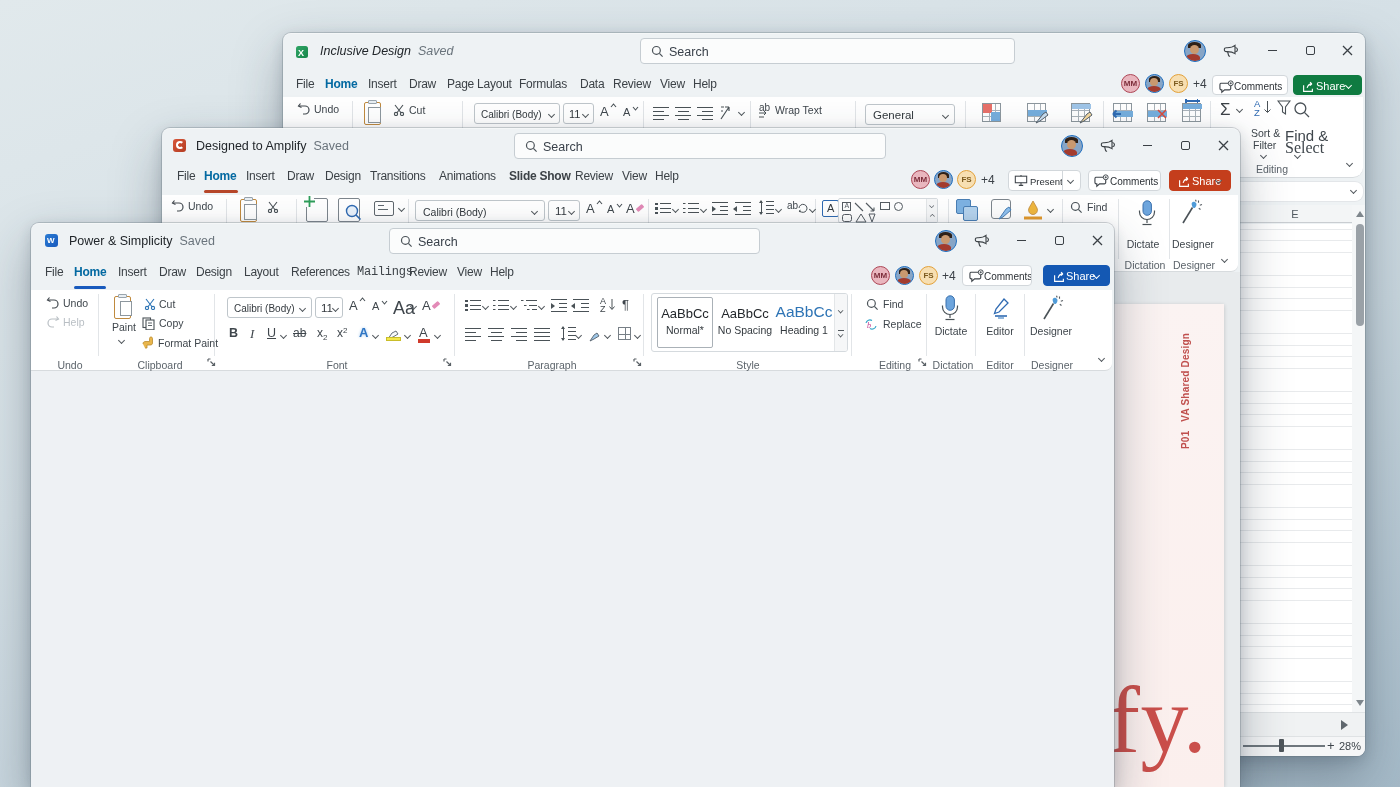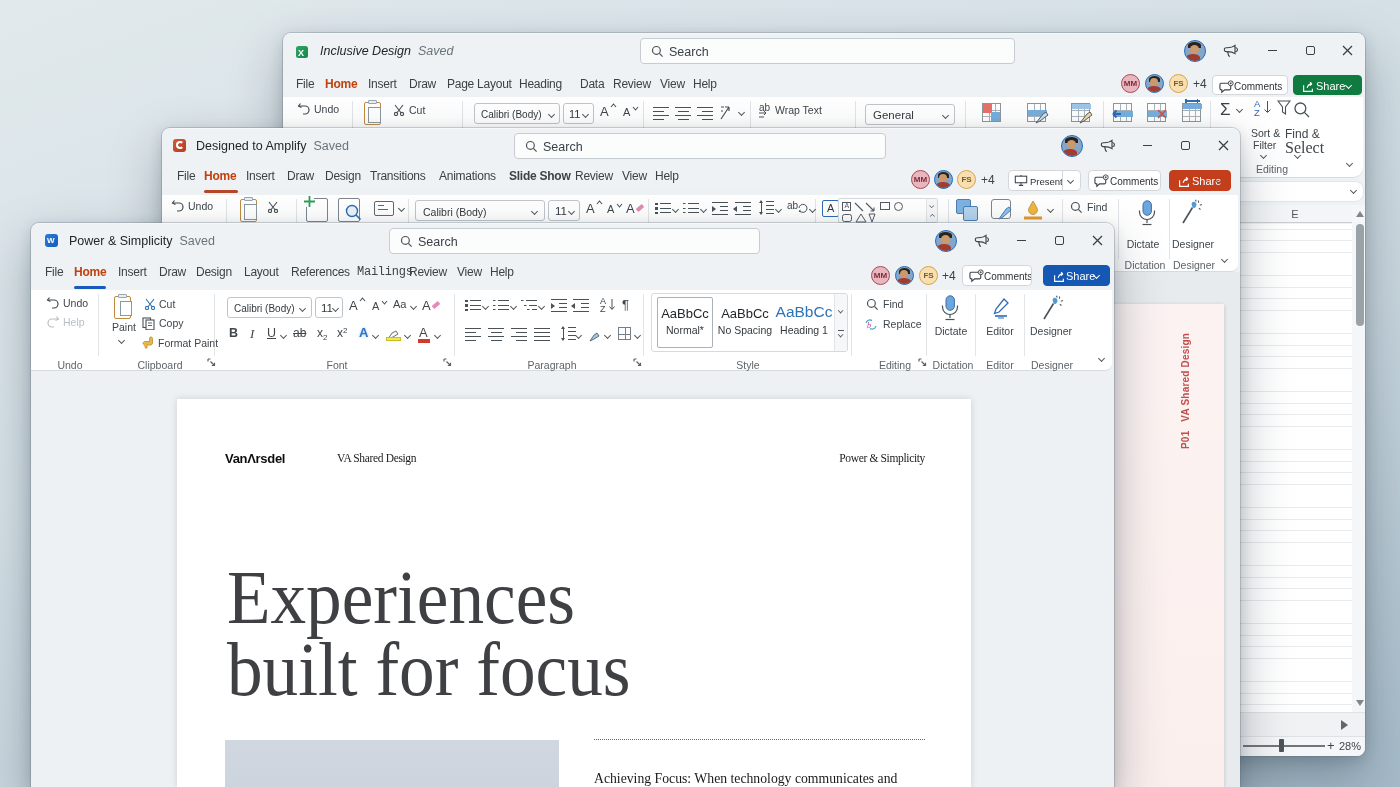--- a/index.html
+++ b/index.html
@@ -10,21 +10,21 @@
     position:relative;
   }
   .win { position:absolute; background:#eef2f4; border-radius:8px;
          box-shadow: 0 1px 0 rgba(255,255,255,.4) inset, 0 0 0 1px rgba(90,105,115,.28), 0 22px 50px rgba(35,50,65,.34), 0 4px 14px rgba(35,50,65,.18); }
   .ttl  { position:absolute; font-size:12.5px; color:#21262a; white-space:nowrap; }
   .saved{ color:#6a747c; }
   .search { position:absolute; background:#fbfcfc; border:1px solid #c6cdd2; border-radius:4px; height:26px; }
   .search .stx { position:absolute; left:28px; top:5.5px; font-size:12.5px; color:#39414a; }
   .tabs { position:absolute; font-size:12px; color:#3c4247; letter-spacing:-0.25px; }
   .tab  { position:absolute; top:0; white-space:nowrap; }
-  .tab.sel { font-weight:bold; color:#c2410c; }
+  .tab.sel { font-weight:bold; color:#0369a1; }
   .ribbon { position:absolute; left:0; right:2px; background:#ffffff; border-bottom:1px solid #d7dbde; border-radius:0 0 7px 0; }
   .gdiv { position:absolute; width:1px; background:#e2e5e8; }
   .glabel { position:absolute; font-size:10.5px; color:#5c646b; white-space:nowrap; }
   .nw { white-space:nowrap; }
   .cv { position:absolute; width:6px; height:6px; }
   .cv:after { content:""; position:absolute; left:0; top:0; width:4px; height:4px; border-right:1.3px solid #53595e; border-bottom:1.3px solid #53595e; transform:rotate(45deg); }
   .cw:after { border-color:#fff; }
   .mini { position:absolute; font-size:10.5px; color:#3f464c; white-space:nowrap; }
   .badge { position:absolute; width:19px; height:19px; border-radius:50%; font-size:8px; font-weight:bold;
            display:flex; align-items:center; justify-content:center; }
@@ -100,21 +100,21 @@
   <svg class="wc" style="left:1057px; top:10px;" viewBox="0 0 15 15">
       <path d="M3 3 L12 12 M12 3 L3 12" stroke="#3a4045" stroke-width="1.3"></path>
     </svg>
 
   <div class="tabs" style="left:0; top:44px; height:26px; width:100%;">
     <span class="tab" style="left:13px;">File</span>
     <span class="tab sel" style="left:42px;">Home</span>
     <span class="tab" style="left:85px;">Insert</span>
     <span class="tab" style="left:126px;">Draw</span>
     <span class="tab" style="left:164px;">Page Layout</span>
-    <span class="tab" style="left:236px;">Heading</span>
+    <span class="tab" style="left:236px;">Formulas</span>
     <span class="tab" style="left:297px;">Data</span>
     <span class="tab" style="left:330px;">Review</span>
     <span class="tab" style="left:377px;">View</span>
     <span class="tab" style="left:410px;">Help</span>
     <div style="position:absolute;left:42px;top:21px;width:30px;height:2.5px;background:#0f7b41;border-radius:2px;"></div>
   </div>
 
   <div class="badge bMM" style="left:838px; top:41px;">MM</div>
   <div class="badge bAV" style="left:862px; top:41px;">
       <div class="hair"></div>
@@ -239,21 +239,21 @@
     <svg style="position:absolute;left:994px;top:3px;" width="14" height="16" viewBox="0 0 14 16">
         <path d="M1 1 H13 L8.5 7 V14 L5.5 12 V7 Z" fill="none" stroke="#4a5257" stroke-width="1.1"></path>
       </svg>
     <span class="mini" style="left:968px;top:30px;font-size:10.5px;">Sort &amp;</span>
     <span class="mini" style="left:970px;top:42px;font-size:10.5px;">Filter</span>
     <div class="cv" style="left:978px;top:56px;"></div>
     <svg style="position:absolute;left:1010px;top:4px;" width="18" height="18" viewBox="0 0 18 18">
         <circle cx="7.4" cy="7.4" r="5.4" fill="none" stroke="#4a5258" stroke-width="1.3"></circle>
         <line x1="11.4" y1="11.4" x2="16" y2="16" stroke="#4a5258" stroke-width="1.3"></line>
       </svg>
-    <span class="mini" style="left:1002px;top:30px;font-size:12px;">Find &amp;</span>
+    <span class="mini" style="left:1002px;top:30px;font-size:15px;">Find &amp;</span>
     <span class="mini" style="left:1002px;top:42px;font-size:16px;font-family:Liberation Serif, serif;">Select</span>
     <div class="cv" style="left:1012px;top:56px;"></div>
     <span class="glabel" style="left:989px;top:66px;transform:translateX(-50%);">Editing</span>
     <div class="cv" style="left:1064px;top:64px;"></div>
   </div>
 
   <div style="position:absolute; left:0; top:149px; right:2px; height:19px; background:#fff; border-radius:0 8px 8px 0; box-shadow:0 0 0 1px #e3e6e9;"></div>
   <div class="cv" style="left:1068px; top:155px;"></div>
 
   <div style="position:absolute; left:940px; top:172px; width:129px; height:18px; background:#f3f5f6; border-bottom:1px solid #c9cdd1; color:#515a61; font-size:11px; text-align:center; line-height:18px; padding-left:15px;">E</div>
@@ -472,20 +472,21 @@
       </svg>
     <span class="mini" style="left:1031px;top:43px;transform:translateX(-50%);">Designer</span>
     <span class="glabel" style="left:1032px;top:64px;transform:translateX(-50%);">Designer</span>
     <div class="cv" style="left:1060px;top:62px;"></div>
   </div>
 
   <div style="position:absolute; left:0; top:144px; right:0; bottom:0; background:#e8ebed;"></div>
 
   <div style="position:absolute; left:948px; top:176px; width:114px; height:483px; background:linear-gradient(180deg,#fbf3f2,#fbefed); box-shadow:0 1px 4px rgba(0,0,0,.18);">
     <div style="position:absolute; left:70px; top:145px; width:108px; height:14px; transform:rotate(-90deg); transform-origin:0 0; font-size:10px; font-weight:bold; letter-spacing:.2px; color:#c0504e; white-space:nowrap;">P01&nbsp;&nbsp;&nbsp;VA Shared Design</div>
+    <div class="serif" style="position:absolute; left:-2px; top:368px; font-size:96px; line-height:96px; color:#ca4f4b; letter-spacing:0.5px;">fy.</div>
   </div>
 </div>
 
 <div class="win" id="wd" style="left:31px; top:223px; width:1083px; height:564px; border-radius:8px 8px 0 0;">
   <div style="position:absolute;left:14px;top:11px;width:13px;height:13px;border-radius:3px;background:linear-gradient(135deg,#2b7cd3,#185abd);"></div>
   <div style="position:absolute;left:16px;top:13px;color:#fff;font-size:8px;font-weight:bold;">W</div>
   <div class="ttl" style="left:38px; top:11px;">Power &amp; Simplicity&nbsp;&nbsp;<span class="saved">Saved</span></div>
   <div class="search" style="left:358px; top:5px; width:371px;">
     <svg style="position:absolute;left:10px;top:6px;" width="13" height="13" viewBox="0 0 13 13">
         <circle cx="5.4" cy="5.4" r="3.9" fill="none" stroke="#4a5258" stroke-width="1.2"></circle>
@@ -611,21 +612,21 @@
       <div class="cv" style="right:3px;top:8px;"></div>
     </div>
     <span class="mini" style="left:318px;top:8px;font-size:13px;">A</span>
       <svg style="position:absolute;left:328px;top:7px;" width="7" height="5" viewBox="0 0 7 5">
         <path d="M1 4 L3.5 1 L6 4" stroke="#4a5257" stroke-width="1.1" fill="none"></path>
       </svg>
     <span class="mini" style="left:341px;top:10px;font-size:11px;">A</span>
       <svg style="position:absolute;left:350px;top:10px;" width="7" height="5" viewBox="0 0 7 5">
         <path d="M1 1 L3.5 4 L6 1" stroke="#4a5257" stroke-width="1.1" fill="none"></path>
       </svg>
-    <span class="mini" style="left:362px;top:8px;font-size:11px;">Aa</span>
+    <span class="mini" style="left:362px;top:8px;font-size:18px;">Aa</span>
       <div class="cv" style="left:380px;top:14px;"></div>
     <span class="mini" style="left:391px;top:8px;font-size:13px;">A</span>
       <svg style="position:absolute;left:400px;top:9px;" width="10" height="10" viewBox="0 0 10 10">
         <rect x="1" y="4" width="8" height="4" rx="1" transform="rotate(-40 5 6)" fill="#e38ab7"></rect>
       </svg>
     <span class="mini" style="left:198px;top:36px;font-weight:bold;font-size:12.5px;">B</span>
     <span class="mini serif" style="left:219px;top:36px;font-style:italic;font-size:13px;">I</span>
     <span class="mini" style="left:236px;top:36px;font-size:12.5px;text-decoration:underline;">U</span>
       <div class="cv" style="left:250px;top:43px;"></div>
     <span class="mini" style="left:262px;top:36px;font-size:12px;text-decoration:line-through;">ab</span>
@@ -732,26 +733,13 @@
         <path d="M12.8 6 C12 3.8 13.8 2.2 15.8 3 C18 3.8 18 6.6 16.2 8.4 C15 9.6 13.4 9.2 12.8 6 Z" fill="#4f9bd8"></path>
         <path d="M19.5 1.5 L19.5 3.8 M23 5.5 L20.8 6.3 M21.5 10.5 L19.8 9.3 M16.5 0.7 L17.2 2.5" stroke="#555c62" stroke-width="1.1"></path>
       </svg>
     <span class="mini" style="left:1020px;top:35px;transform:translateX(-50%);">Designer</span>
     <span class="glabel" style="left:1021px;top:69px;transform:translateX(-50%);">Designer</span>
     <div class="cv" style="left:1068px;top:66px;"></div>
   </div>
 
   <div style="position:absolute; left:0; top:148px; right:0; bottom:0; background:#eef1f4;"></div>
 
-  <div style="position:absolute; left:146px; top:176px; width:794px; height:388px; background:#fff; box-shadow:0 0 7px rgba(0,0,0,.14);">
-
-    <div style="position:absolute; left:48px; top:51.5px; font-size:13px; font-weight:bold; color:#0e0e0e; letter-spacing:-0.3px;">VanΛrsdel</div>
-    <div class="serif" style="position:absolute; left:160px; top:53px; font-size:11.5px; letter-spacing:-0.35px; color:#1c1c1c;">VA Shared Design</div>
-    <div class="serif" style="position:absolute; right:46px; top:53px; font-size:11.5px; letter-spacing:-0.35px; color:#1c1c1c;">Power &amp; Simplicity</div>
-
-    <div class="serif" style="position:absolute; left:50px; top:162px; font-size:77px; line-height:72px; color:#3e4044; transform:scaleX(0.925); transform-origin:0 0;">Experiences<br>built for focus</div>
-
-    <div style="position:absolute; left:48px; top:341px; width:334px; height:47px; background:linear-gradient(180deg,#d0d7e0,#ccd4dd);"></div>
-
-    <div style="position:absolute; left:417px; top:340px; width:331px; height:1px; border-top:1.5px dotted #62666b;"></div>
-    <div class="serif" style="position:absolute; left:417px; top:370px; font-size:15.5px; color:#191919; transform:scaleX(0.885); transform-origin:0 0; white-space:nowrap;">Achieving Focus: When technology communicates and</div>
-  </div>
 </div>
 
 </body></html>

